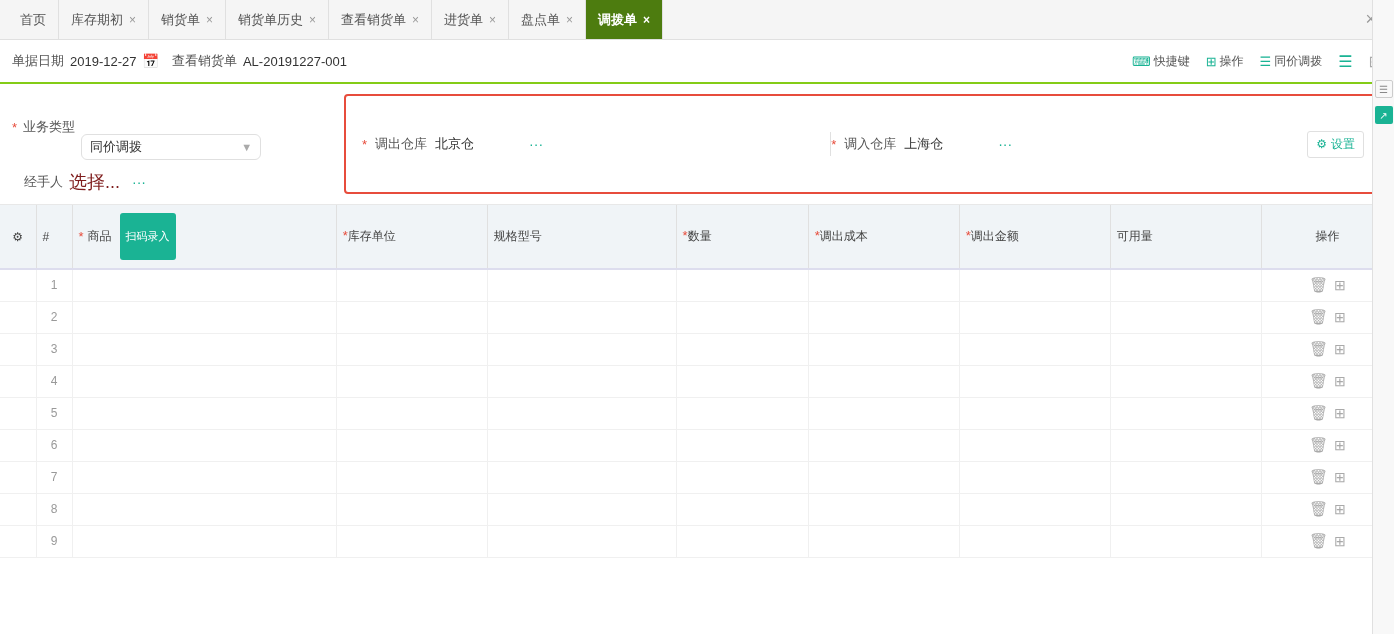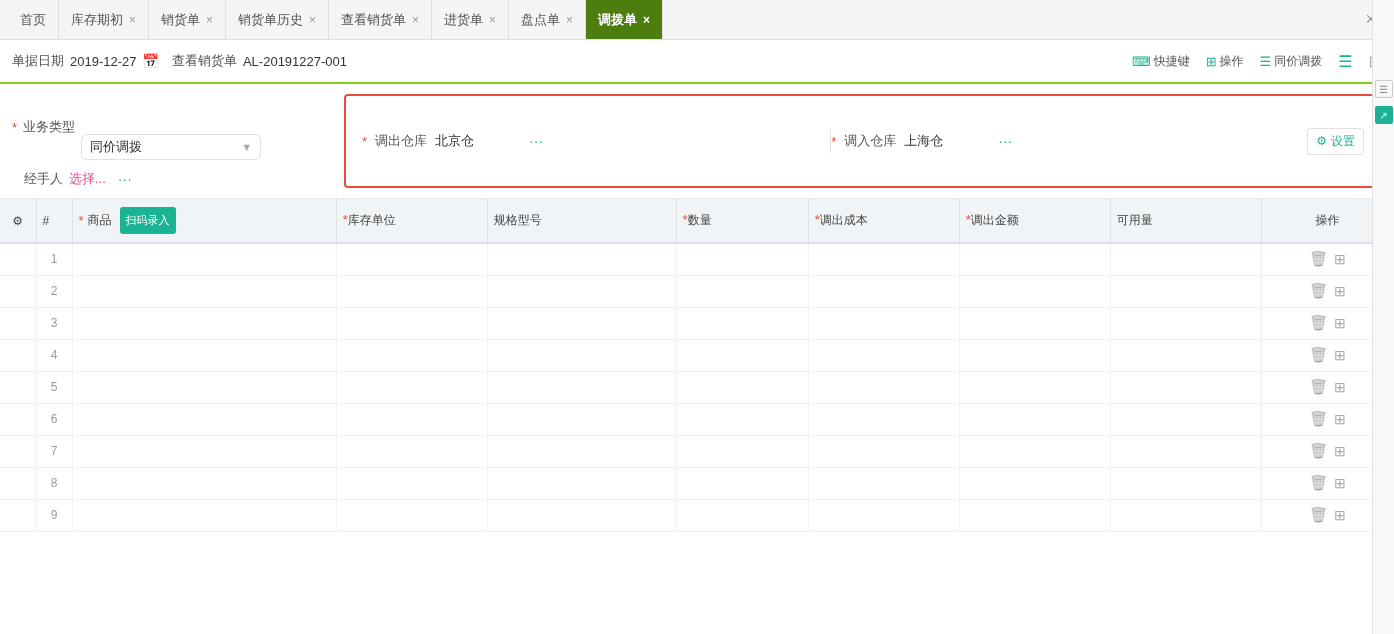--- a/index.html
+++ b/index.html
@@ -53,21 +53,21 @@
     .required-star { color: #e74c3c; font-size: 13px; }
     .field-label { color: #555; font-size: 13px; }
     .field-value { color: #333; font-size: 13px; font-weight: 500; min-width: 80px; }
     .select-control {
       display: flex; align-items: center; gap: 4px; border: 1px solid #e0e0e0;
       border-radius: 6px; padding: 3px 8px; background: #fff; cursor: pointer;
       min-width: 180px; justify-content: space-between; margin-top: 40px;
     }
     .select-control .chevron { color: #aaa; font-size: 11px; }
     .person-select {
-      color: #ec4899; cursor: pointer; font-size: 13px;
+      color: #7f1d1d; cursor: pointer; font-size: 18px;
     }
     .more-btn { color: #1ab394; cursor: pointer; font-size: 14px; margin-left: 6px; }
     .warehouse-field {
       display: flex; align-items: center; gap: 8px; flex: 1;
     }
     .warehouse-divider { width: 1px; height: 24px; background: #e0e0e0; }
     .settings-btn {
       display: flex; align-items: center; gap: 4px; border: 1px solid #e0e0e0;
       border-radius: 3px; padding: 4px 8px; cursor: pointer; background: #fff;
       font-size: 12px; color: #1ab394; margin-left: 8px;
@@ -81,21 +81,21 @@
       padding: 8px 6px; text-align: left; border-right: 1px solid #e0e0e0;
       border-bottom: 2px solid #dde; font-weight: normal; color: #444;
       white-space: nowrap;
     }
     tbody tr { border-bottom: 1px solid #f0f0f0; }
     tbody td { padding: 6px 6px; border-right: 1px solid #f0f0f0; height: 32px; }
     tbody td:first-child { text-align: center; color: #999; width: 36px; }
 
     .scan-btn {
       background: #1ab394; color: #fff; border: none; border-radius: 3px;
-      padding: 6px 6px; font-size: 11px; cursor: pointer; margin-left: 4px;
+      padding: 16px 6px; font-size: 11px; cursor: pointer; margin-left: 4px;
     }
     .col-gear { width: 36px; text-align: center; }
     .col-num { width: 36px; }
     .col-product { min-width: 140px; }
     .col-unit { min-width: 80px; }
     .col-spec { min-width: 100px; margin-left: 28px; }
     .col-qty { min-width: 70px; }
     .col-cost { min-width: 80px; }
     .col-amount { min-width: 80px; }
     .col-available { min-width: 80px; }

